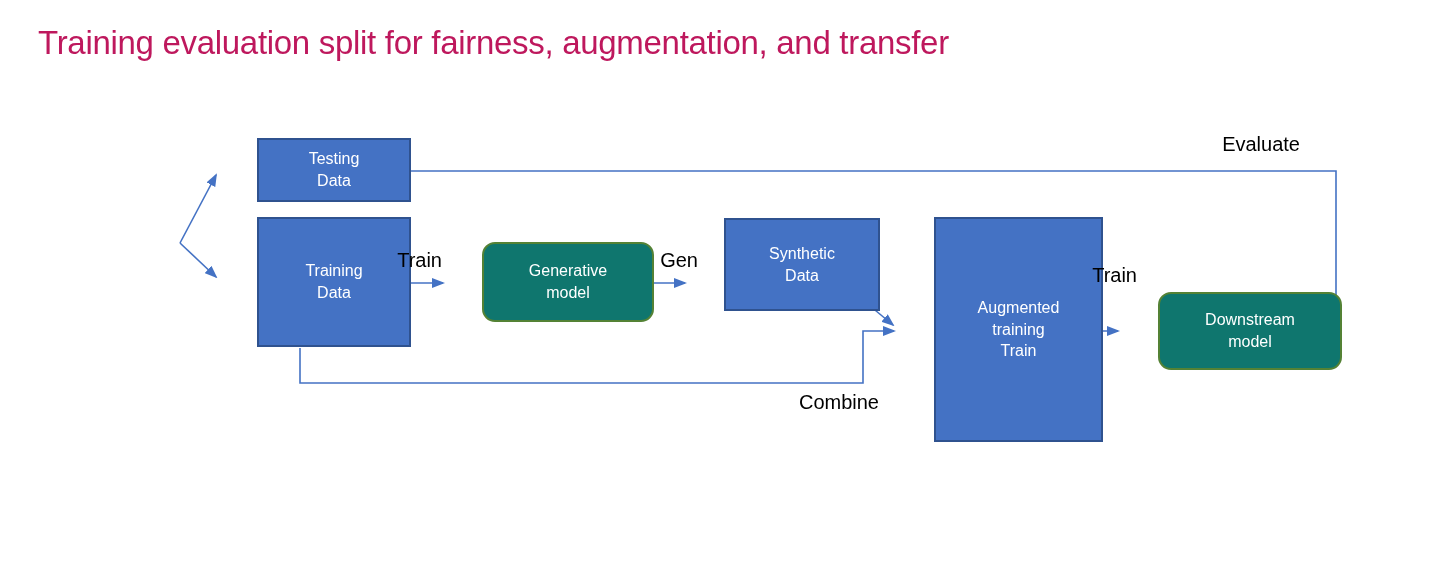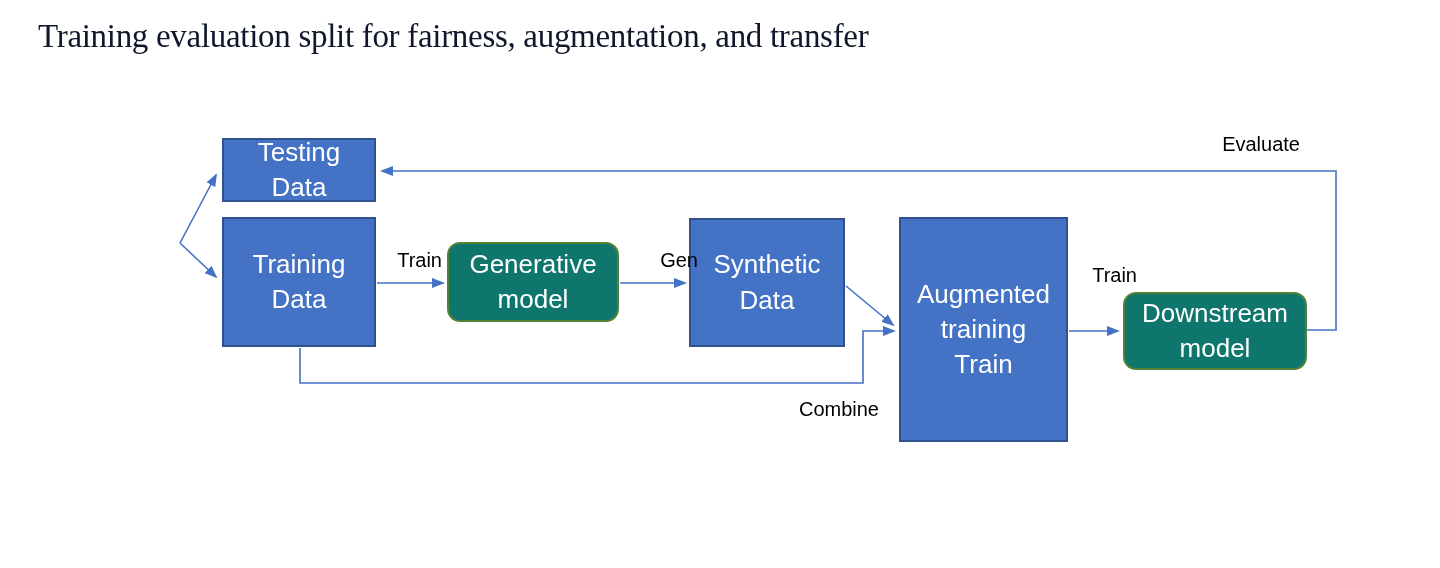--- a/index.html
+++ b/index.html
@@ -11,74 +11,74 @@
     position: relative;
     width: 1440px;
     height: 568px;
     background: #ffffff;
     overflow: hidden;
     font-family: "Liberation Sans", sans-serif;
   }
   .diagram-title {
     position: absolute;
     left: 38px;
-    top: 16px;
+    top: 22px;
     font-size: 33px;
     line-height: 1.25;
-    color: #0f172a;
+    color: #be185d;
     letter-spacing: -0.3px;
     white-space: nowrap;
-    font-family: Liberation Serif, serif;
   }
   .node {
     position: absolute;
     box-sizing: border-box;
     display: flex;
     align-items: center;
     justify-content: center;
     text-align: center;
     color: #ffffff;
-    font-size: 26px;
+    font-size: 16px;
     line-height: 1.35;
     white-space: pre-line;
+    margin-left: 35px;
   }
   .node-blue {
     background: #4472C4;
     border: 2px solid #2F528F;
   }
   .node-green {
     background: #0f766e;
     border: 2px solid #548235;
     border-radius: 13px;
   }
   #node-real-data        { left: 24px;   top: 138px; width: 156px; height: 207px; }
   #node-testing-data     { left: 222px;  top: 138px; width: 154px; height: 64px;  }
   #node-training-data    { left: 222px;  top: 217px; width: 154px; height: 130px; }
   #node-generative-model { left: 447px;  top: 242px; width: 172px; height: 80px;  }
-  #node-synthetic-data   { left: 689px;  top: 218px; width: 156px; height: 129px; }
+  #node-synthetic-data   { left: 689px;  top: 218px; width: 156px; height: 93px; }
   #node-augmented-data   { left: 899px;  top: 217px; width: 169px; height: 225px; }
   #node-downstream-model { left: 1123px; top: 292px; width: 184px; height: 78px; align-items: center;  }
   .connector-layer {
     position: absolute;
     left: 0;
     top: 0;
     width: 1440px;
     height: 568px;
     pointer-events: none;
   }
   .edge-label {
     position: absolute;
     font-size: 20px;
     color: #000000;
     text-align: right;
     white-space: nowrap;
   }
   #edge-label-train-gen   { left: 374px;  top: 249px; width: 68px;  }
   #edge-label-gen         { left: 620px;  top: 249px; width: 78px;  }
-  #edge-label-combine     { left: 755px;  top: 391px; width: 124px; margin-top: 7px; }
+  #edge-label-combine     { left: 755px;  top: 391px; width: 124px; }
   #edge-label-train-down  { left: 1069px; top: 264px; width: 68px;  }
   #edge-label-evaluate    { left: 1196px; top: 133px; width: 104px; }
 </style>
 </head>
 <body>
 
 <div class="canvas">
 
   <div class="diagram-title">Training evaluation split for fairness, augmentation, and transfer</div>
 

